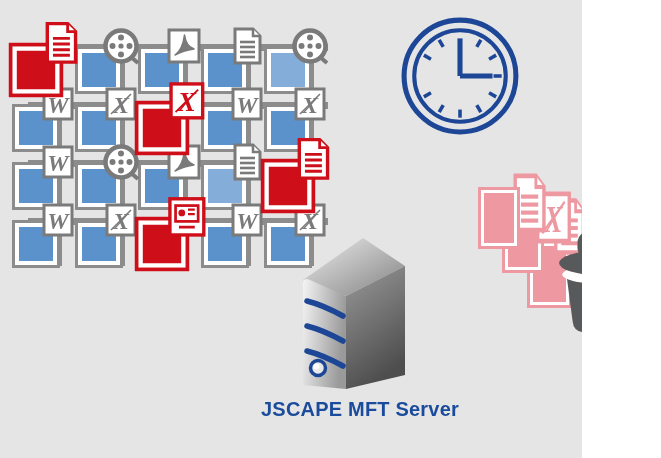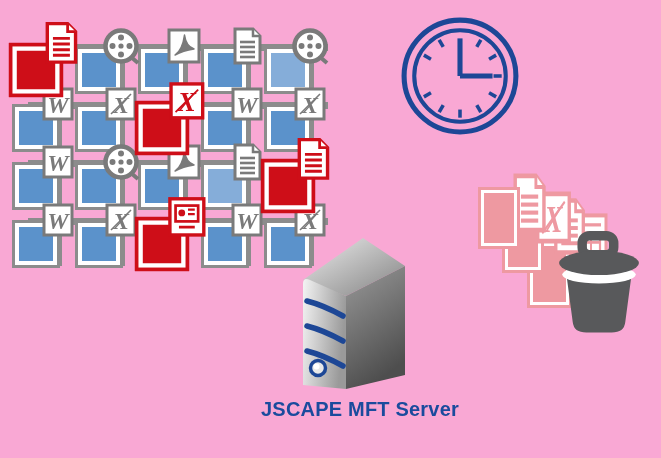--- a/index.html
+++ b/index.html
@@ -1,16 +1,16 @@
 <!DOCTYPE html>
 <html><head>
 <meta charset="utf-8">
 <style>
   html,body{margin:0;padding:0;background:#fff;}
-  .stage{position:relative;width:661px;height:458px;background:#f9a8d4;overflow:hidden;
+  .stage{position:relative;width:582px;height:458px;background:#e5e5e5;overflow:hidden;
          font-family:"Liberation Sans",sans-serif;}
 
   
   .file-grid{position:absolute;left:12px;top:30px;width:336px;height:246px;}
   .conn{position:absolute;background:#8c8c8c;}
   .conn.v{top:12px;width:7px;height:224px;}
   .conn.h{left:16px;height:7px;width:300px;}
   .cell{position:absolute;width:48px;height:48px;}
   .cell .sq{position:absolute;inset:0;border:3px solid #8c8c8c;
             box-shadow:inset 0 0 0 4px #fff;}

